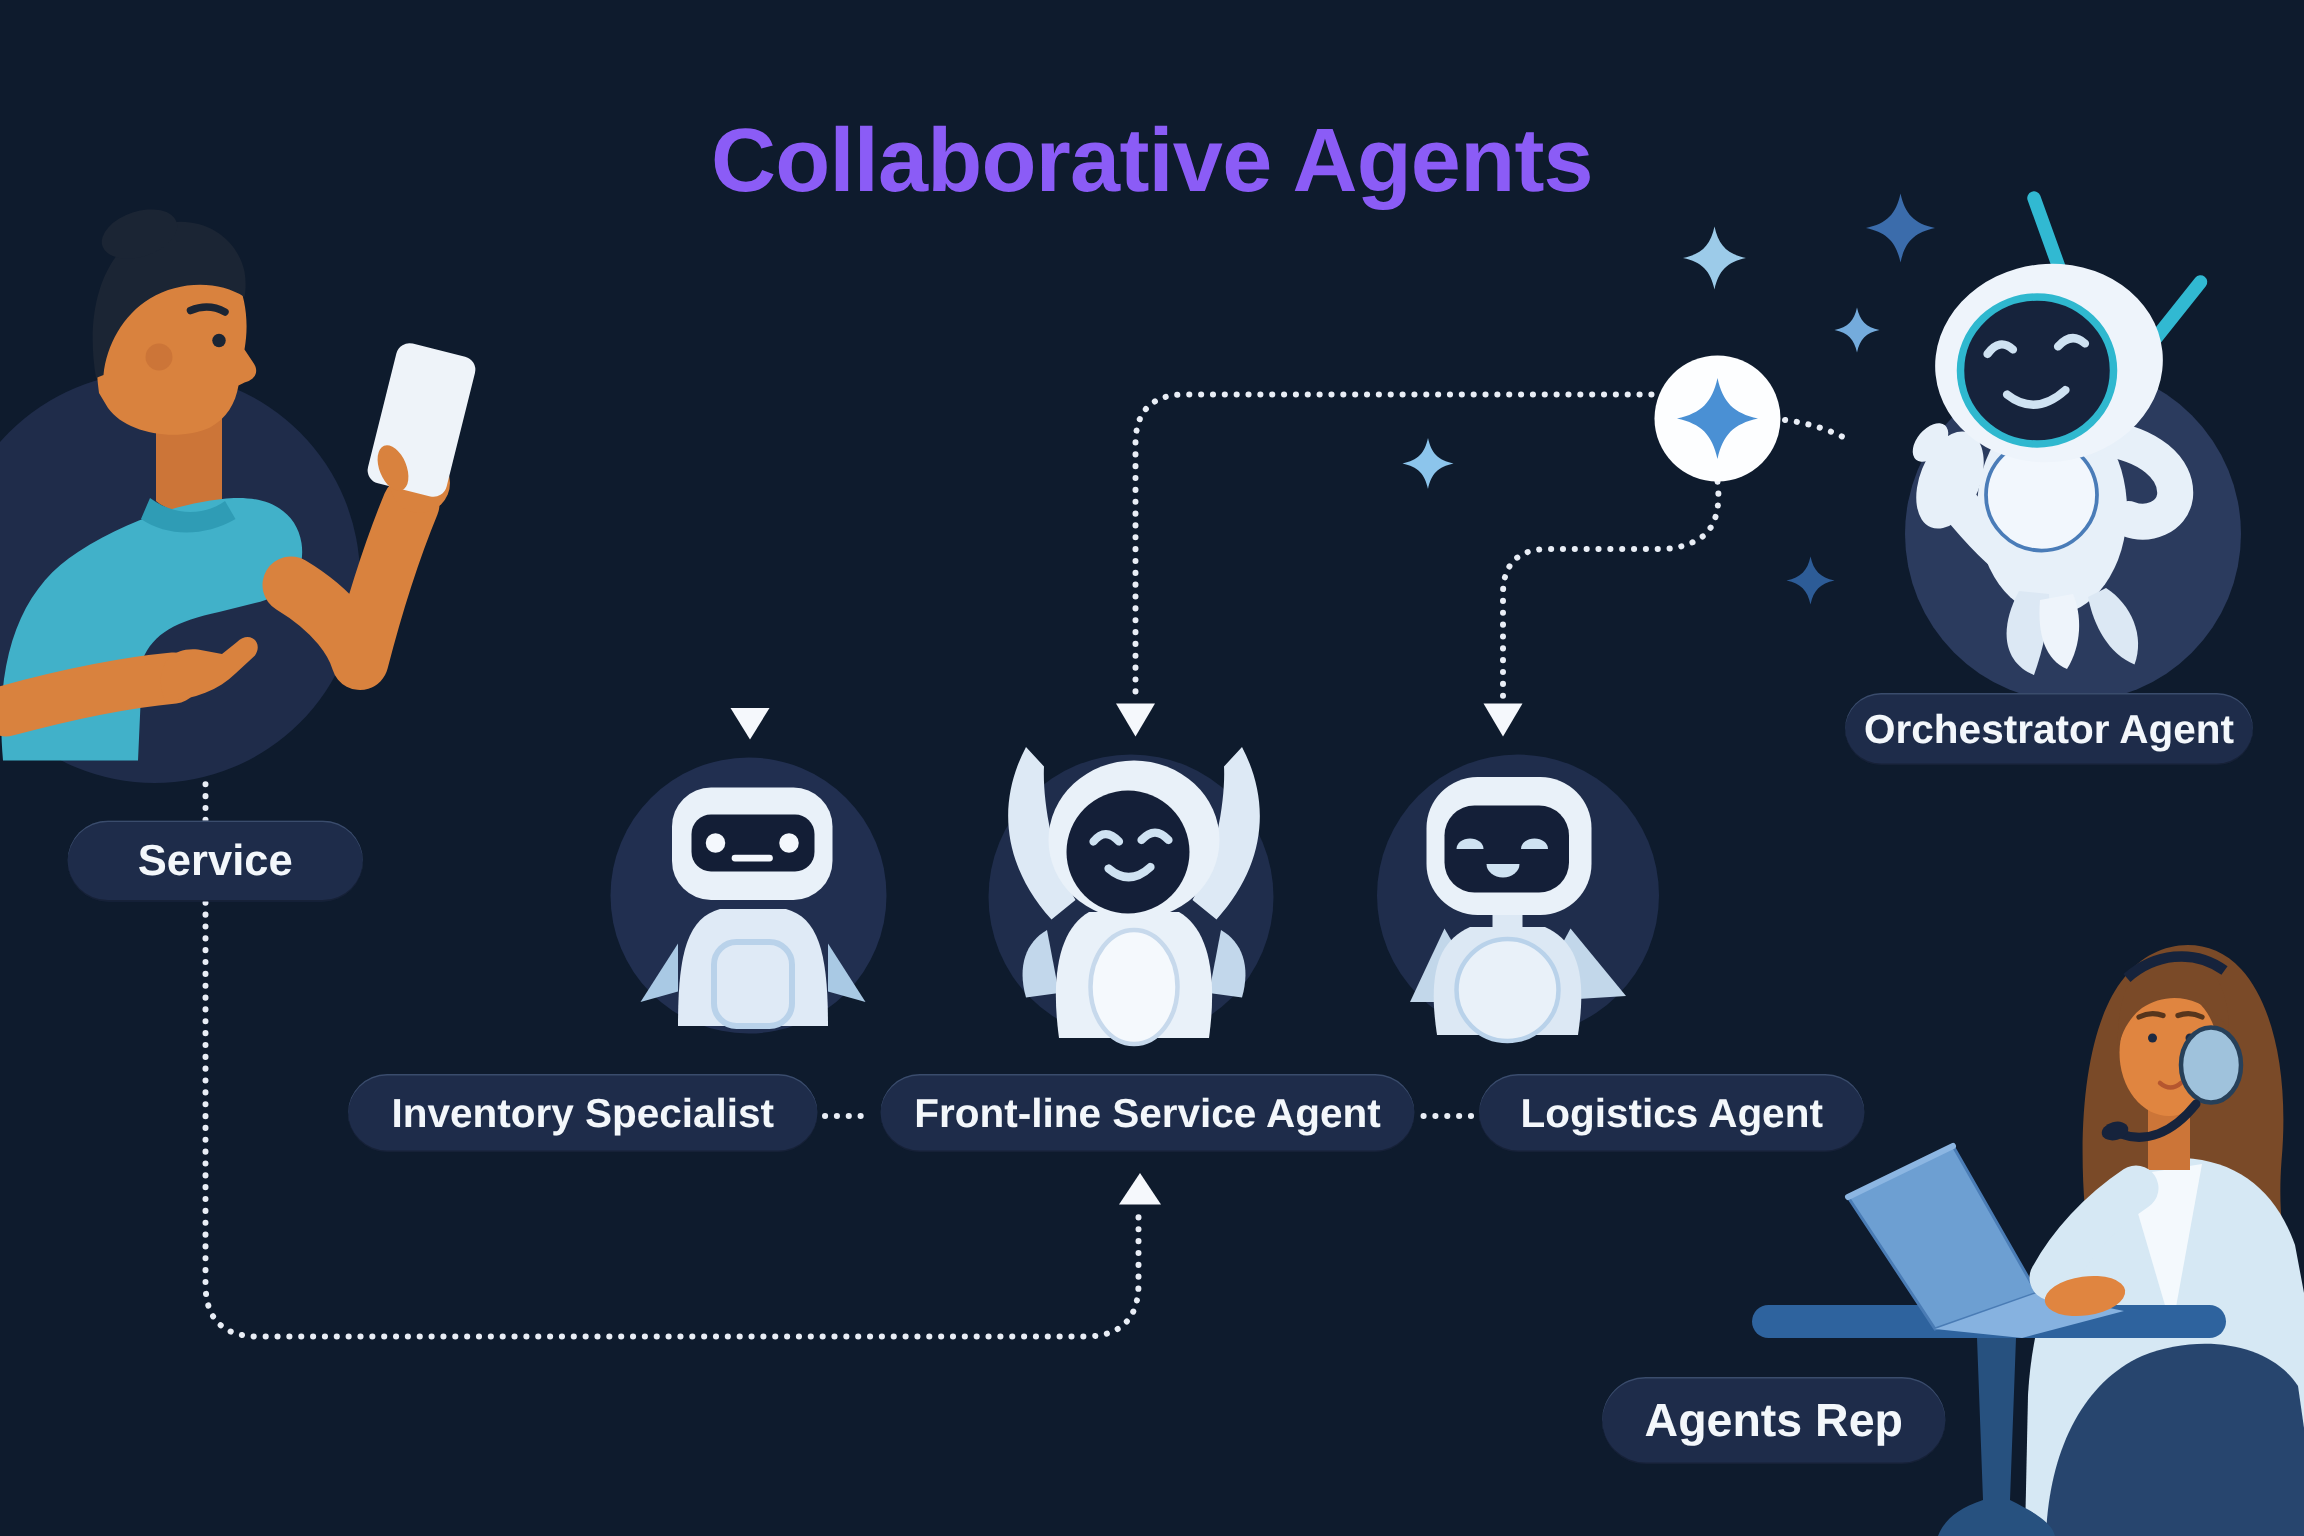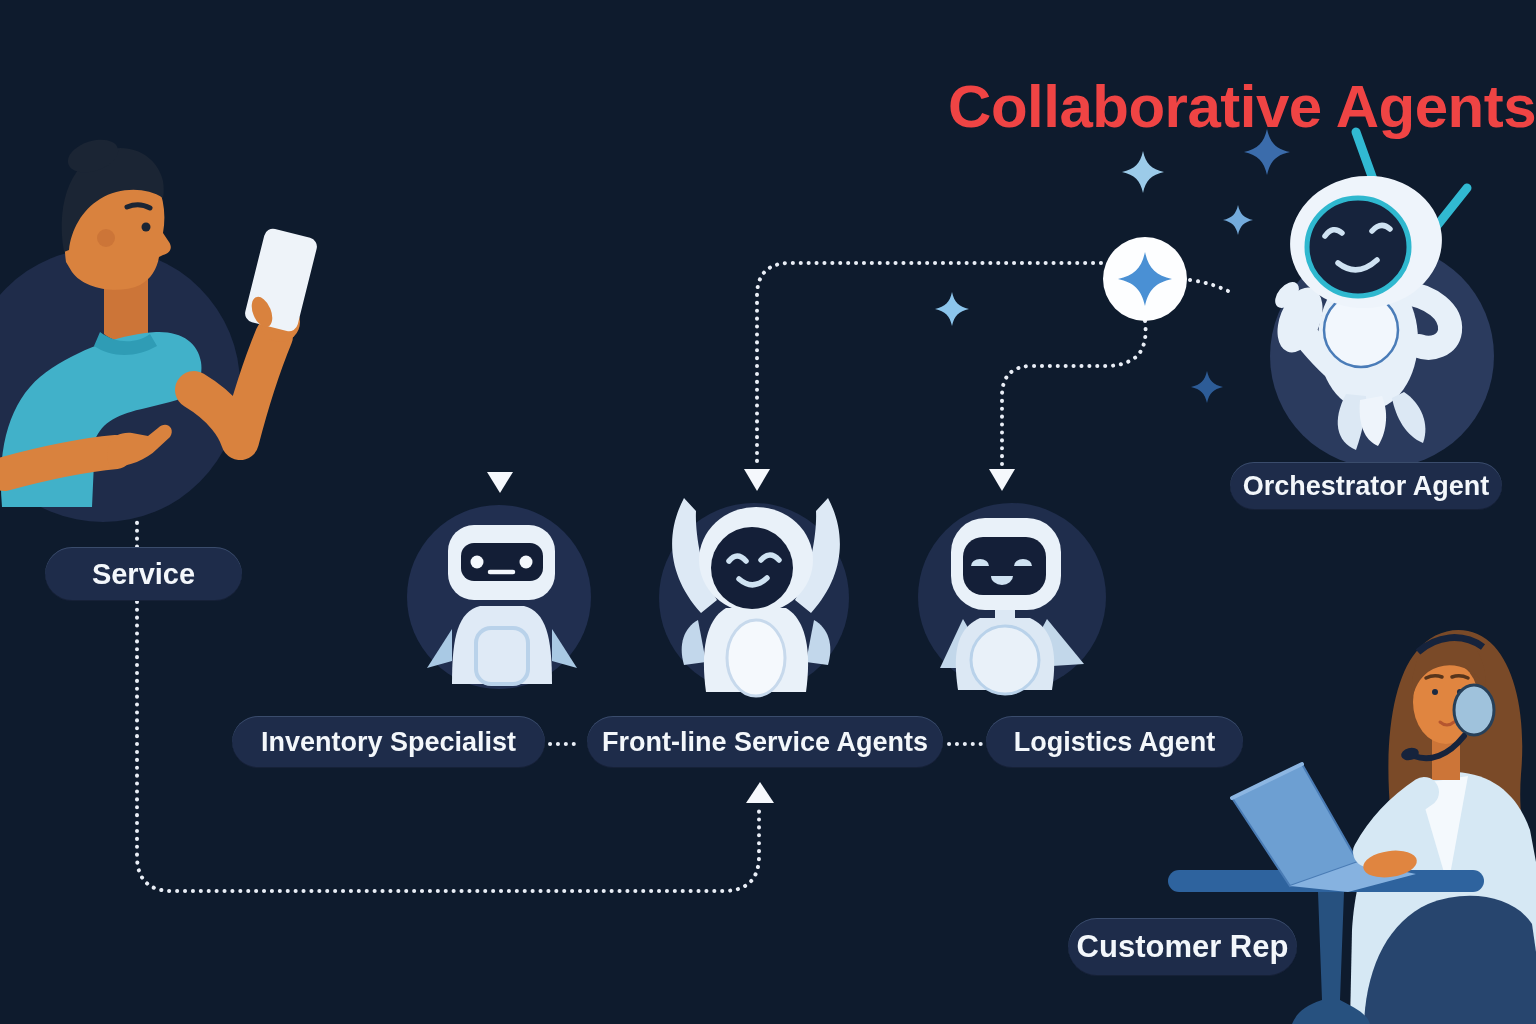--- a/index.html
+++ b/index.html
@@ -4,21 +4,21 @@
 <style>
   html,body{margin:0;padding:0;background:#0a1524;}
   .stage{
     position:relative;width:1536px;height:1024px;overflow:hidden;
     background:#0e1b2d;
     font-family:"Liberation Sans","DejaVu Sans",sans-serif;
   }
   .stage svg{position:absolute;left:0;top:0;}
   .title{
     position:absolute;left:0;top:72px;width:100%;
-    text-align:right;color:#ef4444;font-size:60px;font-weight:700;
+    text-align:center;color:#8b5cf6;font-size:60px;font-weight:700;
     letter-spacing:-0.5px;
   }
   .pill{
     position:absolute;display:flex;align-items:center;justify-content:center;
     background:#1e2c4a;border-radius:999px;color:#f3f7fb;font-weight:700;
     box-shadow:inset 0 1px 0 rgba(160,190,230,0.22), inset 0 -1px 0 rgba(0,0,0,0.25);
     white-space:nowrap;
   }
   .pill-customer    {left:45px;  top:547px; width:197px; height:54px; font-size:29px;}
   .pill-inventory   {left:232px; top:716px; width:313px; height:52px; font-size:27px;justify-content:center;}
@@ -212,25 +212,25 @@
 
   <div class="title">Collaborative Agents</div>
 
   <div class="pill pill-customer">
     <span>Service</span>
   </div>
   <div class="pill pill-inventory">
     <span>Inventory Specialist</span>
   </div>
   <div class="pill pill-frontline">
-    <span>Front-line Service Agents</span>
+    <span>Front-line Service Agent</span>
   </div>
   <div class="pill pill-orchestrator">
     <span>Orchestrator Agent</span>
   </div>
   <div class="pill pill-logistics">
     <span>Logistics Agent</span>
   </div>
   <div class="pill pill-servicerep">
-    <span>Customer Rep</span>
+    <span>Agents Rep</span>
   </div>
 
 </div>
 
 </body></html>

